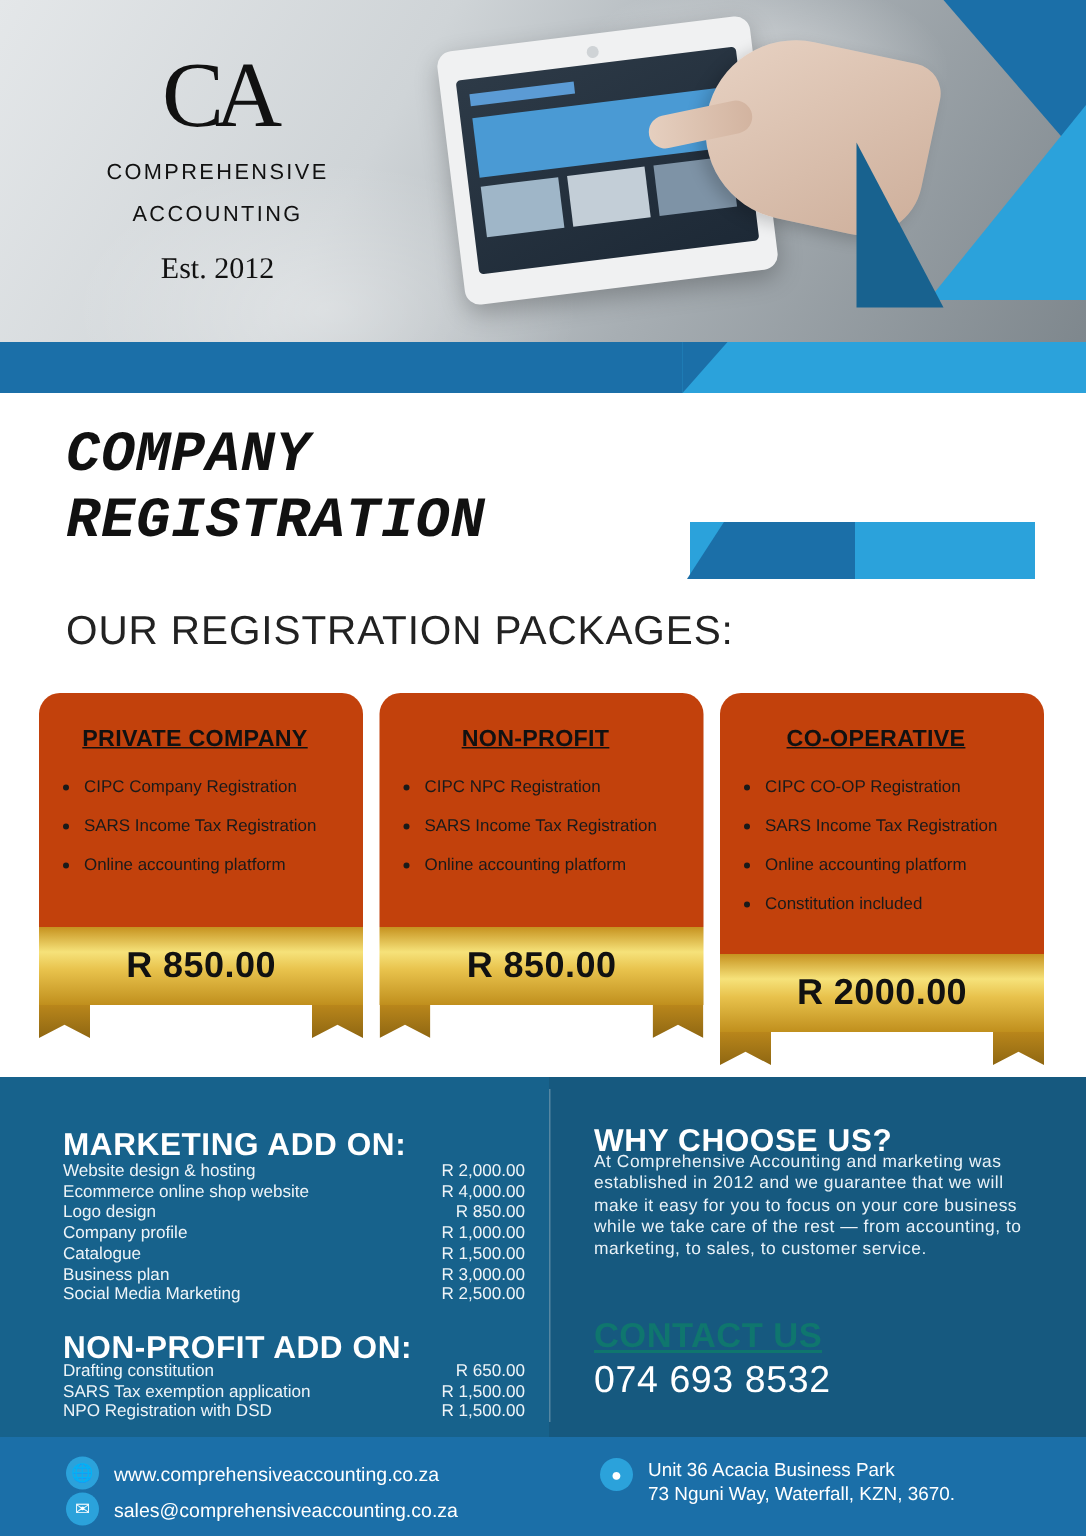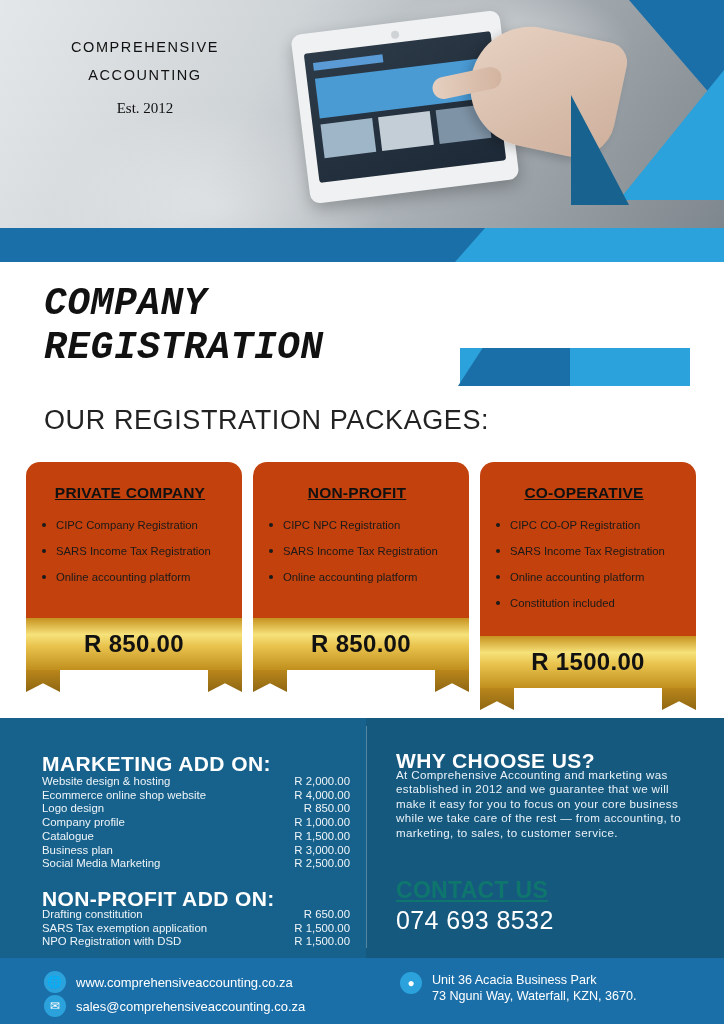--- a/index.html
+++ b/index.html
@@ -85,21 +85,21 @@
   .logo-mark {
     font-family: "Liberation Serif", serif;
     font-size: 62px; line-height: 68px; letter-spacing: -6px;
     font-weight: 400; color: #111; text-align: center;
   }
   .logo-name {
     font-size: 14.5px; letter-spacing: 1.6px; color: #111;
     margin-top: 6px; line-height: 22px; font-weight: 400;
   }
   .logo-est {
-    font-size: 15px; color: #111; margin-top: 14px;
+    font-size: 20px; color: #111; margin-top: 14px;
     font-family: "Liberation Serif", serif;
   }
 
   
   .title-wrap { position: absolute; left: 44px; top: 282px; font-family: Liberation Mono, monospace; }
   .title {
     font-size: 38px; font-weight: bold; font-style: italic;
     letter-spacing: 0.5px; line-height: 44px; color: #111;
   }
   .tagline {
@@ -243,20 +243,21 @@
       </div>
     </div>
     <div class="hand"></div>
     <div class="finger"></div>
 
     <div class="hero-shape hs1"></div>
     <div class="hero-shape hs2"></div>
     <div class="hero-shape hs3"></div>
 
     <div class="logo-block">
+      <div class="logo-mark">CA</div>
       <div class="logo-name">COMPREHENSIVE</div>
       <div class="logo-name">ACCOUNTING</div>
       <div class="logo-est">Est. 2012</div>
     </div>
   </div>
   <div class="hero-band"></div>
   <div class="hero-band-dark"></div>
   <div class="hero-band-notch"></div>
 
   <div class="title-wrap">
@@ -311,21 +312,21 @@
         <div class="card-title">CO-OPERATIVE</div>
         <ul>
           <li>CIPC CO-OP Registration</li>
           <li>SARS Income Tax Registration</li>
           <li>Online accounting platform</li>
           <li>Constitution included</li>
         </ul>
       </div>
       <div class="ribbon-wrap">
         <div class="ribbon">
-          <span class="ribbon-price">R 1500.00</span>
+          <span class="ribbon-price">R 2000.00</span>
         </div>
         <div class="ribbon-tail-l"></div>
         <div class="ribbon-tail-r"></div>
       </div>
     </div>
 
   </div>
 
   <div class="lower"></div>
   <div class="lower-left"></div>

